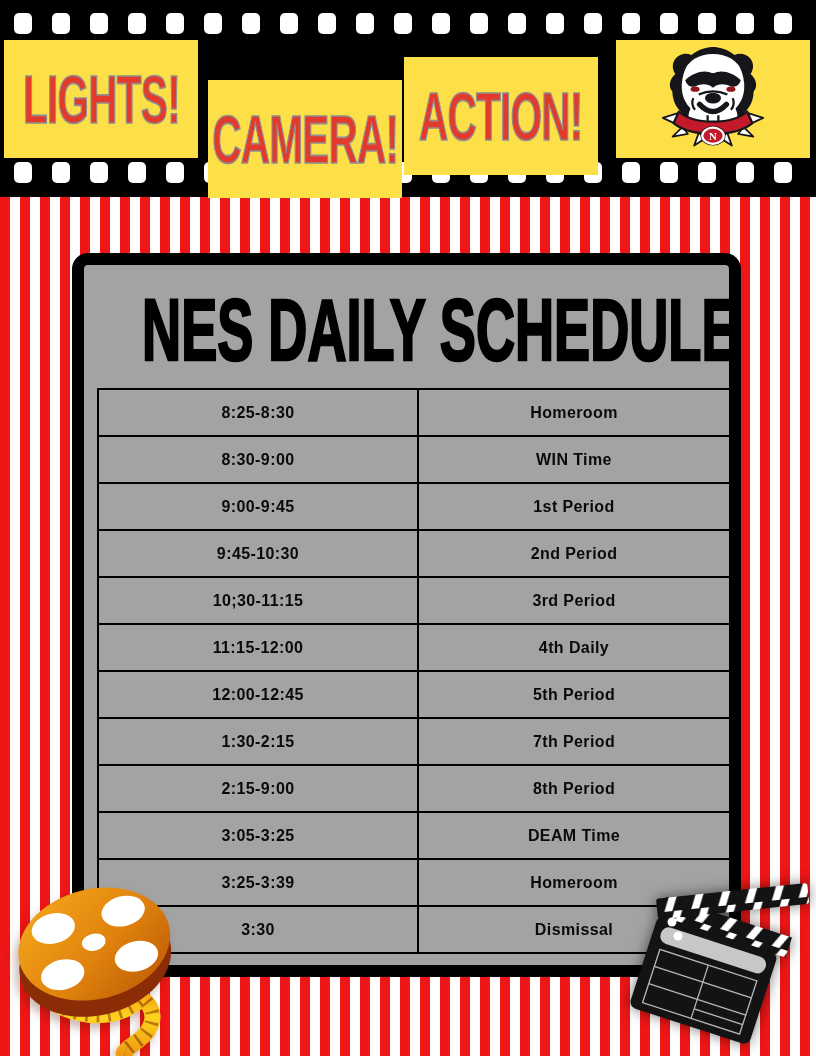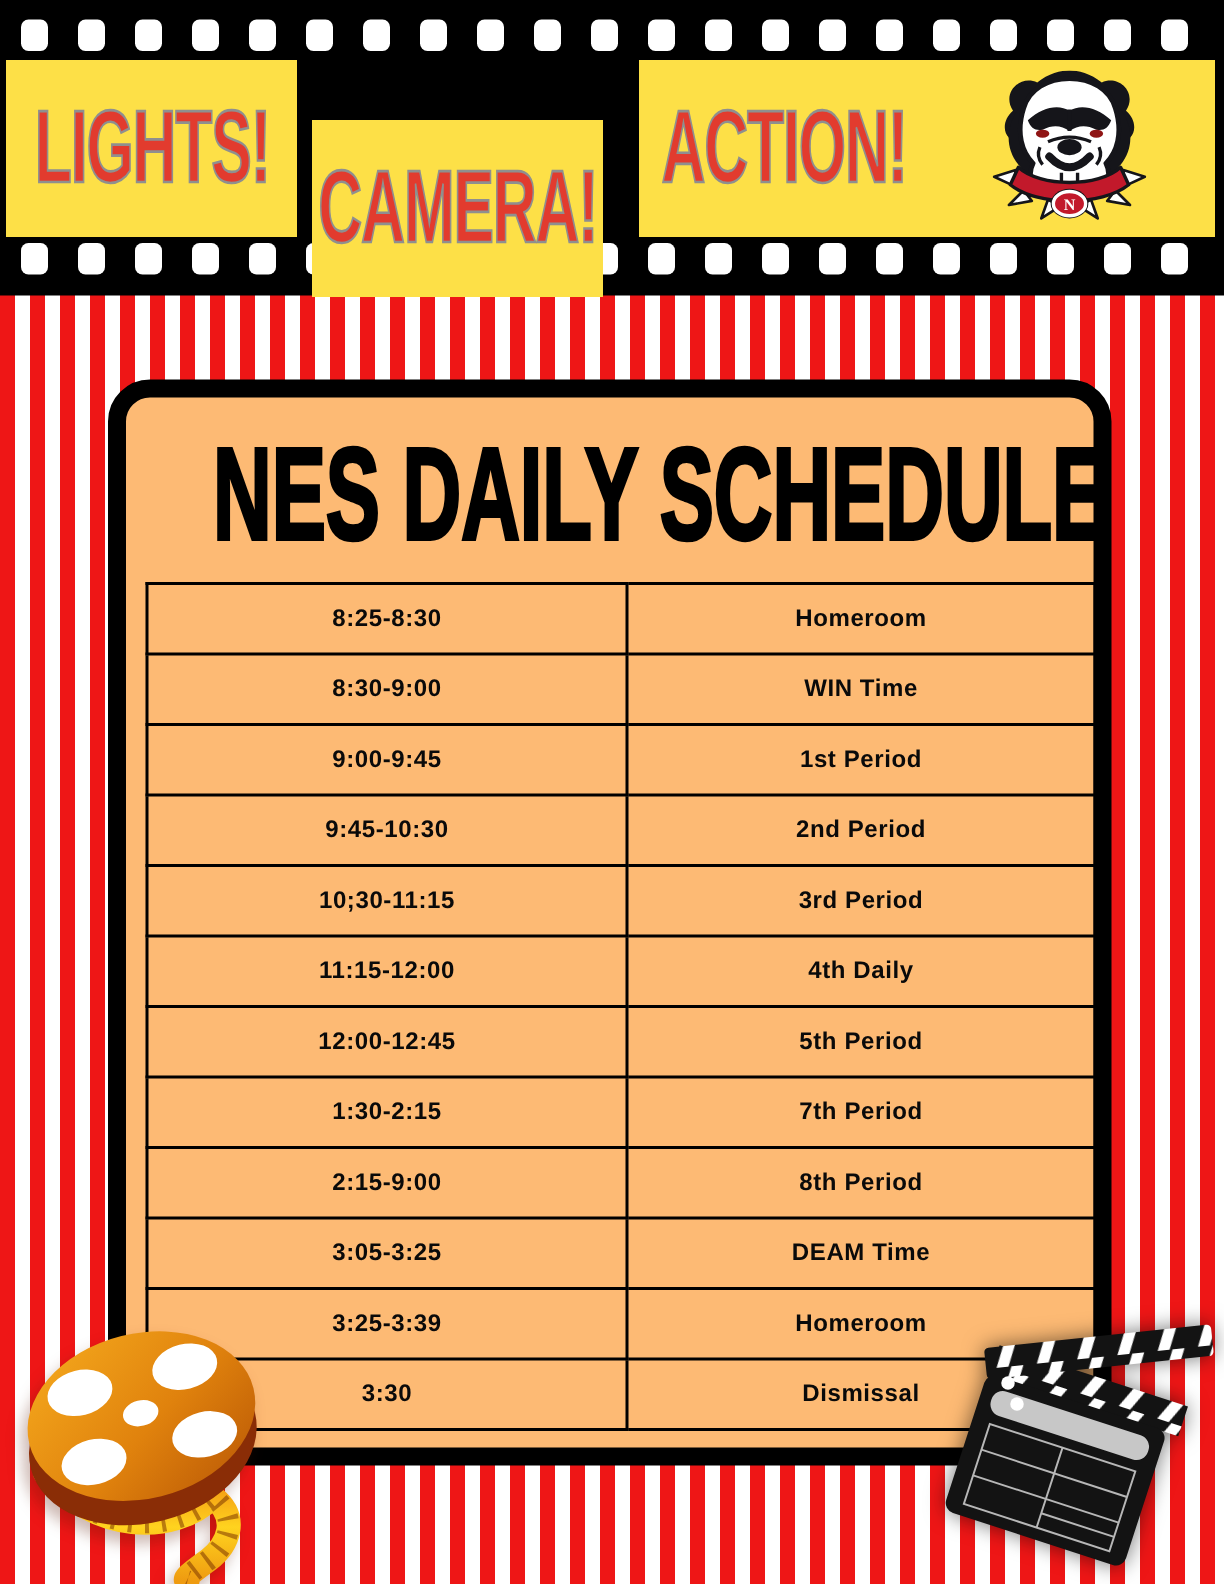--- a/index.html
+++ b/index.html
@@ -15,30 +15,30 @@
   
   .filmstrip{position:absolute;left:0;top:0;width:816px;height:197px;background:#000;}
   .holes{position:absolute;left:14px;display:flex;gap:20px;}
   .holes-top{top:13px;}
   .holes-bottom{top:162px;}
   .hole{width:18px;height:21px;background:#fff;border-radius:5px;flex:0 0 auto;}
   .frame{
     position:absolute;top:40px;height:118px;width:194px;background:#fde047;
     display:flex;align-items:center;justify-content:center;overflow:hidden;
   }
-  .frame-1{left:4px;} .frame-2{left:208px;margin-top:40px;} .frame-3{left:426px;} .frame-4{left:616px;}
+  .frame-1{left:4px;} .frame-2{left:208px;margin-top:40px;} .frame-3{left:404px;margin-top:17px;} .frame-4{left:616px;}
   .frame-text{
     font-weight:bold;font-size:52px;color:#e23b2e;white-space:nowrap;
     -webkit-text-stroke:1.3px #8f8f8f;
     transform:scale(0.78,1.32);letter-spacing:-1px;
   }
   
   .panel{
     position:absolute;left:72px;top:253px;width:669px;height:724px;
-    background:#fdba74;border:12px solid #000;border-radius:28px;box-sizing:border-box;
+    background:#a3a3a3;border:12px solid #000;border-radius:16px;box-sizing:border-box;
   }
   .title{
     position:absolute;left:0;right:0;top:14px;text-align:center;
     font-weight:bold;font-size:66px;color:#000;white-space:nowrap;
     -webkit-text-stroke:2px #000;text-transform:uppercase;
     transform:scale(0.82,1.32);transform-origin:center top;letter-spacing:0px;
   }
   
   .schedule{
     position:absolute;left:13px;top:123px;width:632px;height:566px;

